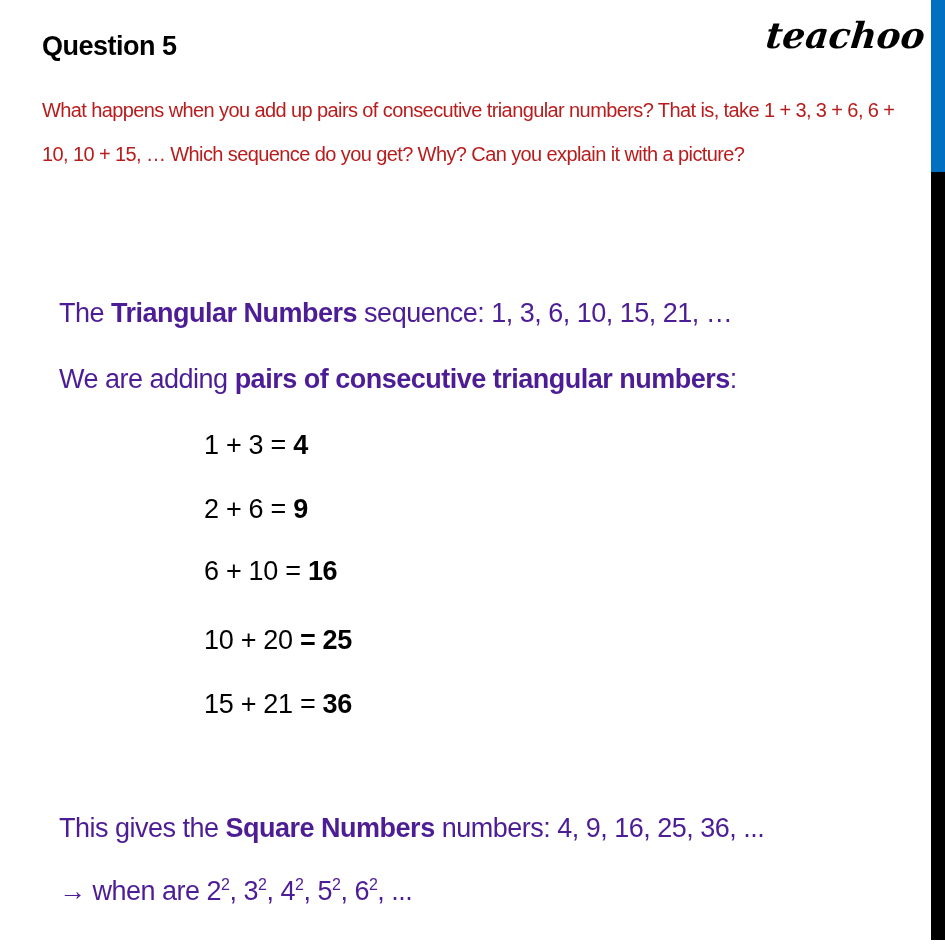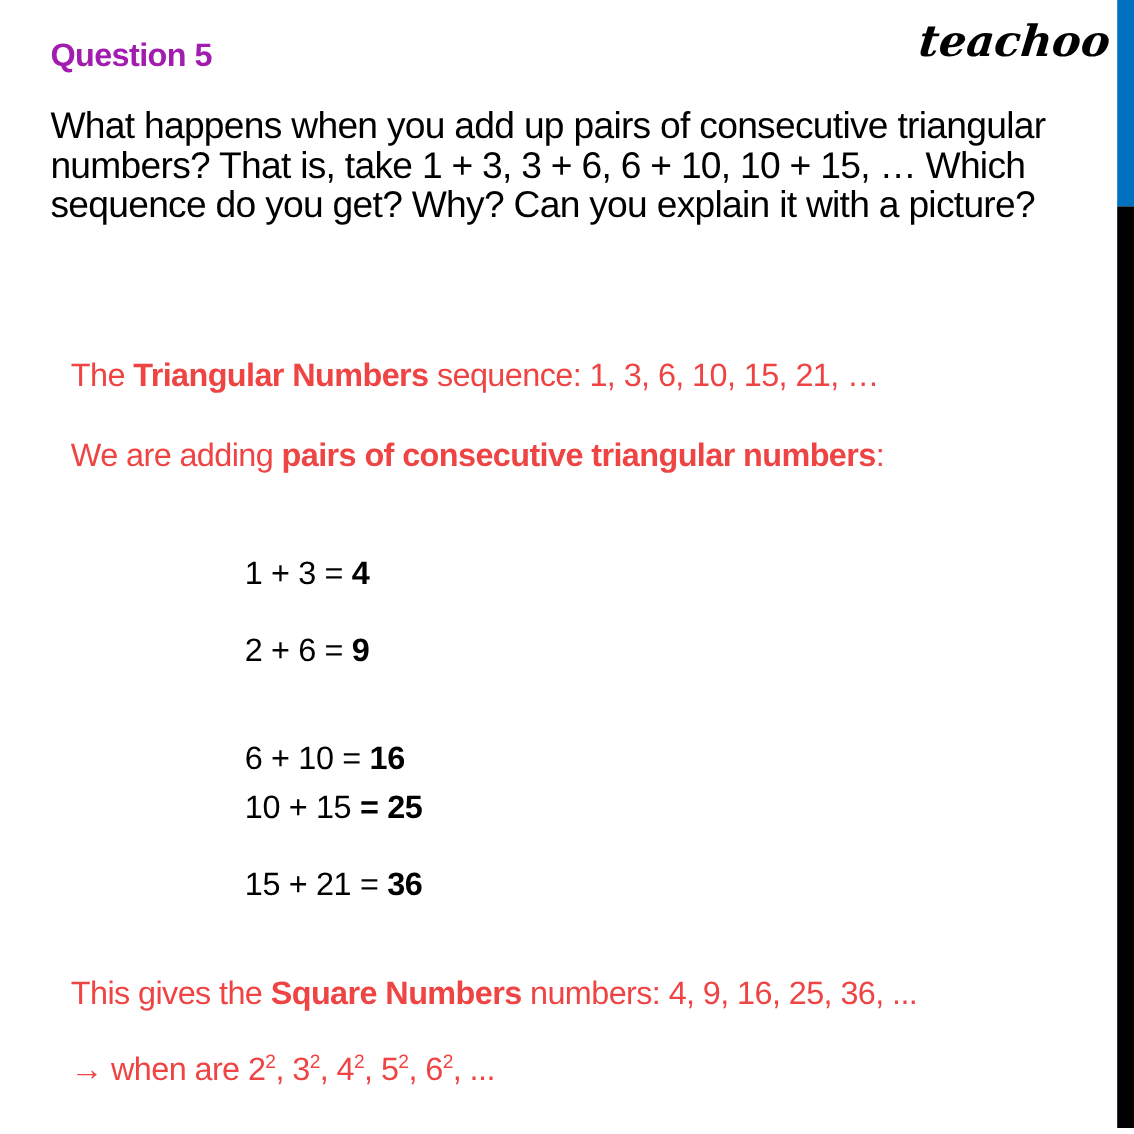--- a/index.html
+++ b/index.html
@@ -42,49 +42,48 @@
       letter-spacing: 0px;
       color: #000000;
       transform: skewX(-6deg);
     }
     .q-title {
       position: absolute;
       left: 42px;
       top: 31px;
       font-size: 27px;
       font-weight: bold;
-      color: #a21caf;
+      color: #000000;
       letter-spacing: -0.5px;
     }
     .q-text {
       position: absolute;
       left: 42px;
       top: 88px;
       width: 860px;
-      font-size: 31px;
-      line-height: 33px;
-      color: #000000;
+      font-size: 20px;
+      line-height: 44px;
+      color: #b91c1c;
       letter-spacing: -0.6px;
     }
     .line {
       position: absolute;
       left: 59px;
       font-size: 27px;
-      color: #ef4444;
+      color: #4c1d95;
       white-space: nowrap;
       letter-spacing: -0.5px;
     }
     .eq {
       position: absolute;
       left: 204px;
       font-size: 27px;
       color: #000000;
       white-space: nowrap;
       letter-spacing: -0.3px;
-      margin-top: 33px;
     }
     b { font-weight: bold; }
     sup { font-size: 16px; vertical-align: 10px; line-height: 0; }
   </style>
 </head>
 <body>
 
 <div class="side-bar-blue"></div>
 <div class="side-bar-black"></div>
 
@@ -92,19 +91,19 @@
 
 <div class="q-title">Question 5</div>
 <div class="q-text">What happens when you add up pairs of consecutive triangular numbers? That is, take 1 + 3, 3 + 6, 6 + 10, 10 + 15, … Which sequence do you get? Why? Can you explain it with a picture?</div>
 
 <div class="line" style="top:298px;"><span>The </span><b>Triangular Numbers</b><span> sequence: 1, 3, 6, 10, 15, 21, …</span></div>
 
 <div class="line" style="top:364px;"><span>We are adding </span><b>pairs of consecutive triangular numbers</b><span>:</span></div>
 
 <div class="eq" style="top:430px;"><span>1 + 3 = </span><b>4</b></div>
 <div class="eq" style="top:494px;"><span>2 + 6 = </span><b>9</b></div>
-<div class="eq" style="top:584px;"><span>6 + 10 = </span><b>16</b></div>
-<div class="eq" style="top:625px;"><span>10 + 15 </span><b>= 25</b></div>
+<div class="eq" style="top:556px;"><span>6 + 10 = </span><b>16</b></div>
+<div class="eq" style="top:625px;"><span>10 + 20 </span><b>= 25</b></div>
 <div class="eq" style="top:689px;"><span>15 + 21 = </span><b>36</b></div>
 
 <div class="line" style="top:813px;"><span>This gives the </span><b>Square Numbers</b><span> numbers: 4, 9, 16, 25, 36, ...</span></div>
 
 <div class="line" style="top:876px;"><span>→</span><span> when are </span><span><span>2</span><sup>2</sup><span>, </span></span><span><span>3</span><sup>2</sup><span>, </span></span><span><span>4</span><sup>2</sup><span>, </span></span><span><span>5</span><sup>2</sup><span>, </span></span><span><span>6</span><sup>2</sup><span>, ...</span></span></div>
 
 </body></html>

